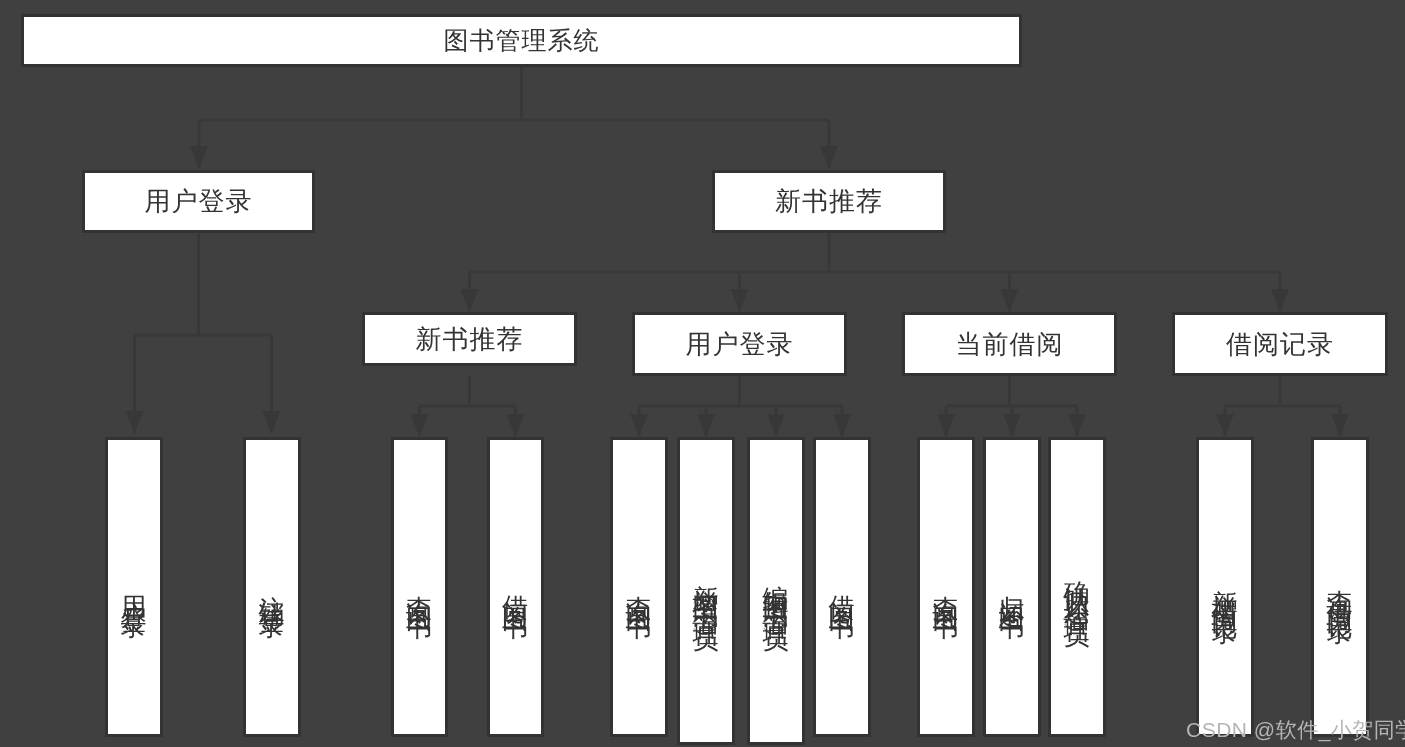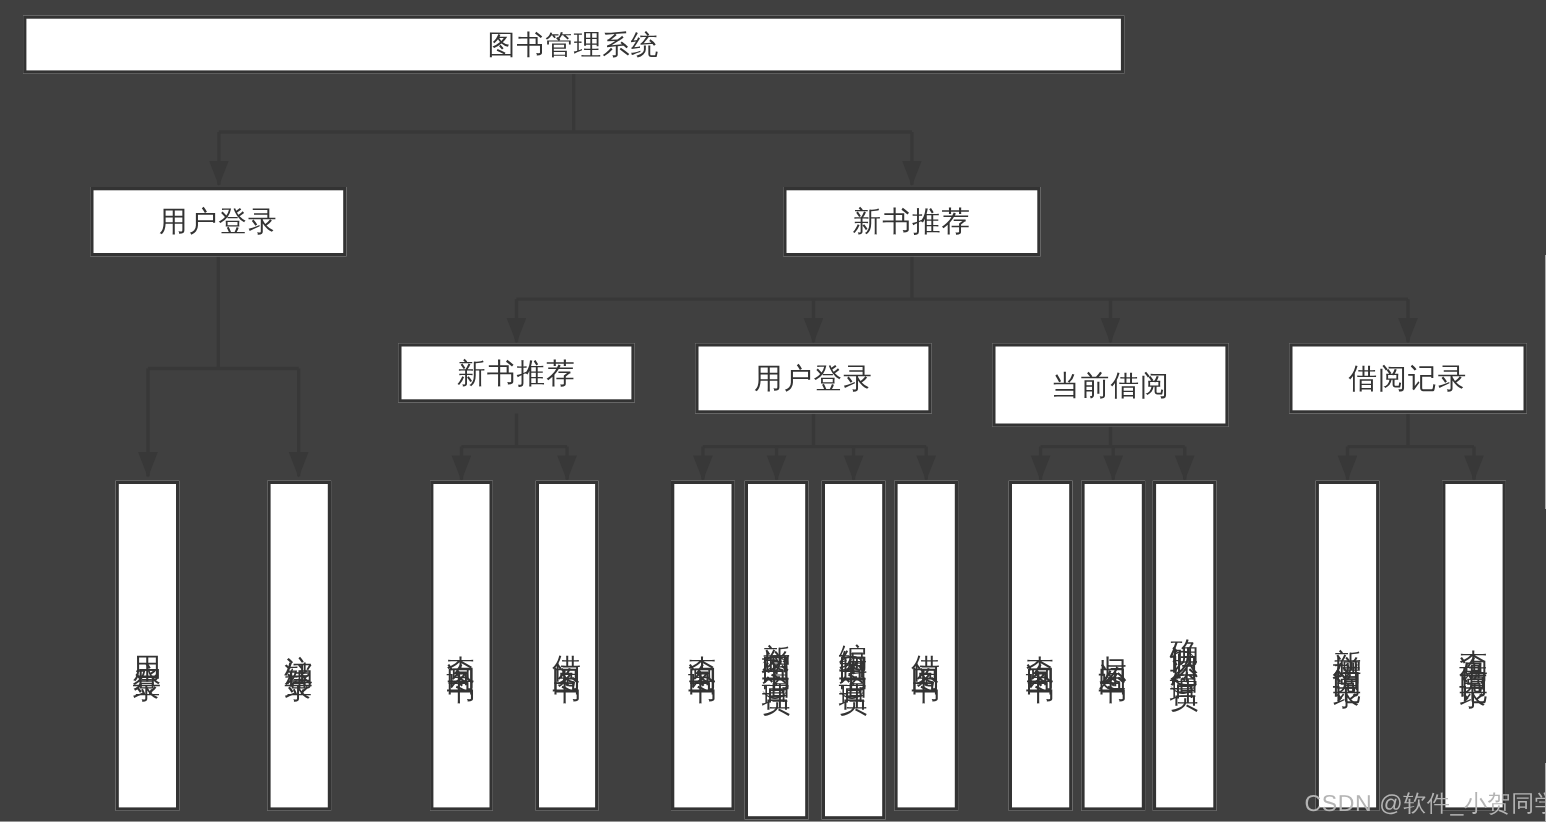--- a/index.html
+++ b/index.html
@@ -100,21 +100,21 @@
     </g>
   </svg>
 
   <div class="box h title" style="left:21px;top:14px;width:1001px;height:53px;">图书管理系统</div>
 
   <div class="box h" style="left:82px;top:170px;width:233px;height:63px;">用户登录</div>
   <div class="box h" style="left:712px;top:170px;width:234px;height:63px;">新书推荐</div>
 
   <div class="box h" style="left:362px;top:312px;width:215px;height:54px;">新书推荐</div>
   <div class="box h" style="left:632px;top:312px;width:215px;height:64px;">用户登录</div>
-  <div class="box h" style="left:902px;top:312px;width:215px;height:76px;">当前借阅</div>
+  <div class="box h" style="left:902px;top:312px;width:215px;height:64px;">当前借阅</div>
   <div class="box h" style="left:1172px;top:312px;width:216px;height:64px;">借阅记录</div>
 
   <div class="box leaf" style="left:105px;top:437px;width:58px;height:300px;">
     <span>用户登录</span>
   </div>
   <div class="box leaf" style="left:243px;top:437px;width:58px;height:300px;">
     <span>注销登录</span>
   </div>
 
   <div class="box leaf" style="left:391px;top:437px;width:57px;height:300px;">

